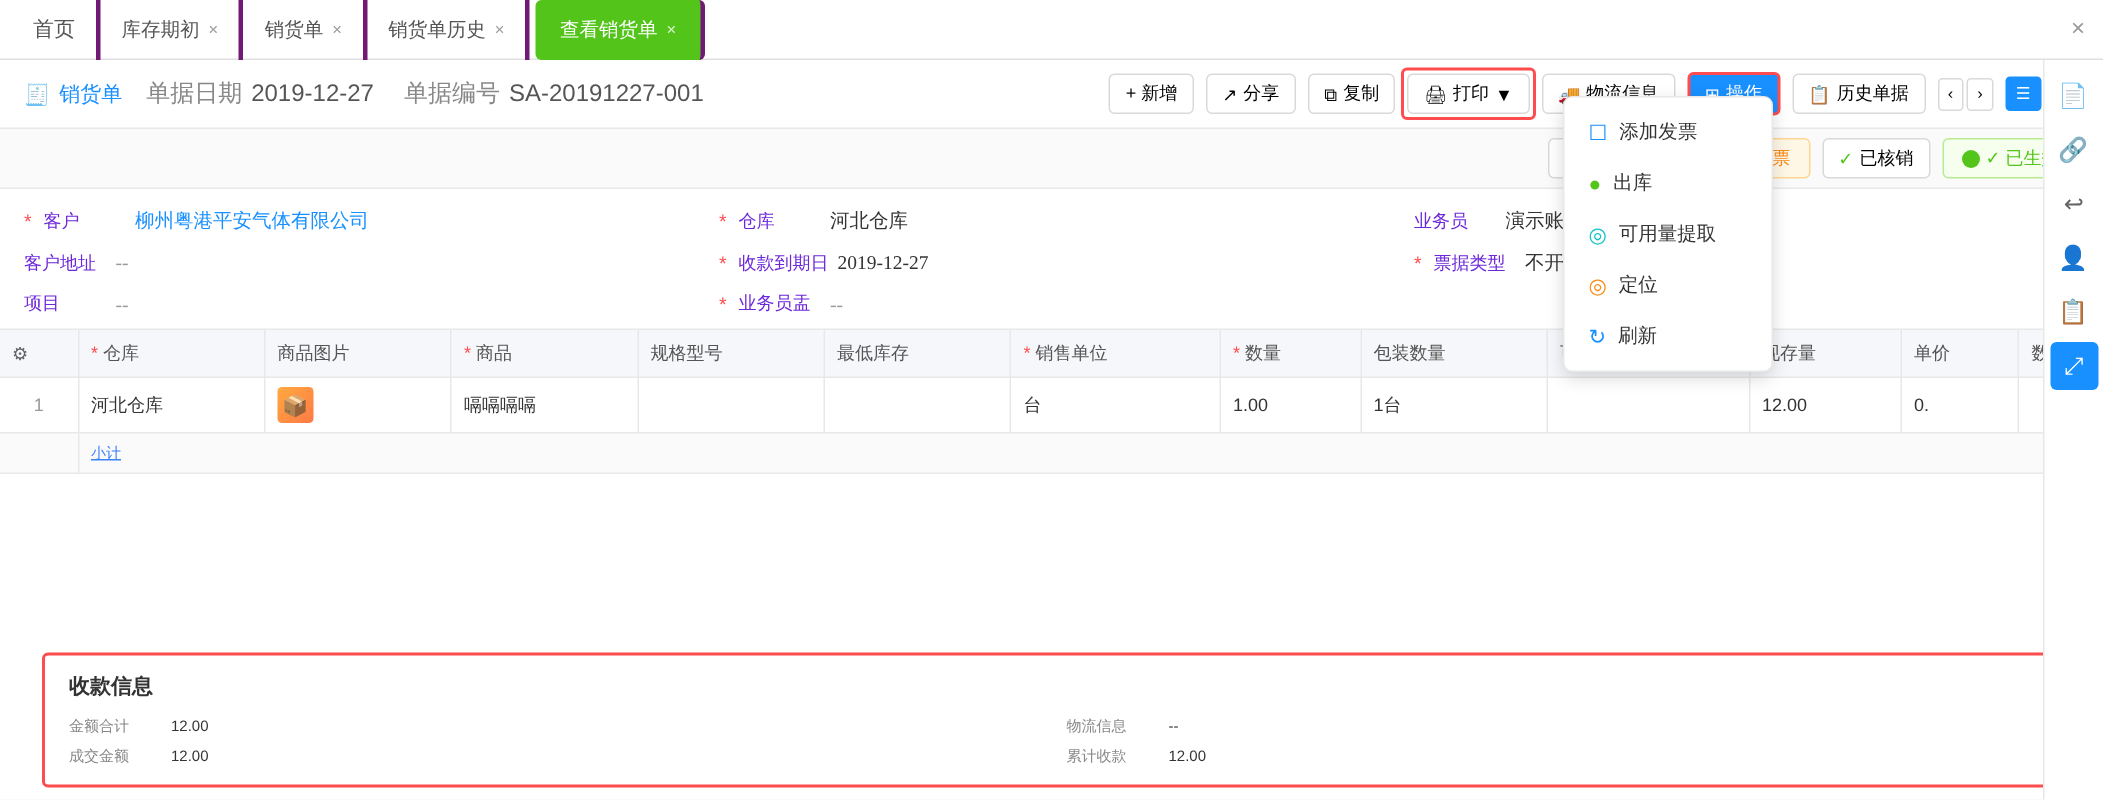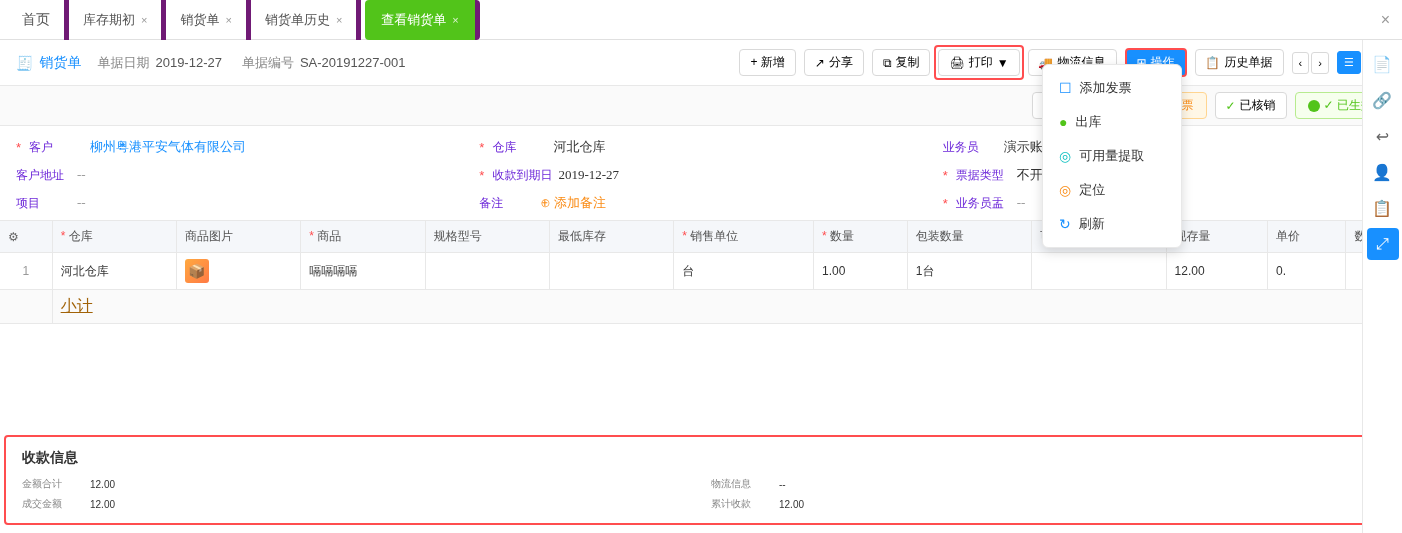--- a/index.html
+++ b/index.html
@@ -6,21 +6,21 @@
     body { font-family: 'Microsoft YaHei', Arial, sans-serif; font-size: 13px; background: #f0f2f5; color: #333; overflow: hidden; }
 
     
     .tab-bar {
       display: flex; align-items: center; background: #fff;
       border-bottom: 1px solid #e0e0e0; padding: 0 8px; height: 40px;
       position: relative;
     }
     .tab-item {
       display: flex; align-items: center; padding: 0 14px; height: 40px;
-      cursor: pointer; font-size: 13px; color: #555; border-right: 5px solid #701a75;
+      cursor: pointer; font-size: 13px; color: #555; border-right: 3px solid #701a75;
       gap: 6px; white-space: nowrap;
     }
     .tab-item .close-icon { color: #999; font-size: 11px; cursor: pointer; }
     .tab-home { font-size: 14px; font-weight: 500; }
     .tab-special {
       background: #52c41a; color: #fff !important; border-radius: 4px;
       margin-left: 4px; padding: 0 16px;
     }
     .tab-special .close-icon { color: rgba(255,255,255,0.8); }
     .tab-bar-close {
@@ -30,21 +30,21 @@
 
     
     .main { background: #fff; height: calc(533px - 40px); display: flex; flex-direction: column; }
 
     
     .doc-header {
       display: flex; align-items: center; padding: 8px 16px; border-bottom: 1px solid #e8e8e8;
       gap: 16px; background: #fff;
     }
     .doc-title { display: flex; align-items: center; gap: 6px; color: #1890ff; font-size: 14px; font-weight: 500; }
-    .doc-meta { display: flex; align-items: center; gap: 20px; flex: 1; font-size: 13px; color: #555; }
+    .doc-meta { display: flex; align-items: center; gap: 20px; flex: 1; font-size: 16px; color: #555; }
     .doc-meta span { display: flex; align-items: center; gap: 6px; }
     .doc-meta label { color: #888; }
     .doc-actions {
       display: flex; align-items: center; gap: 8px; margin-left: auto;
     }
     .btn { 
       display: flex; align-items: center; gap: 4px; padding: 4px 10px;
       border: 1px solid #d9d9d9; border-radius: 4px; cursor: pointer;
       font-size: 12px; background: #fff; white-space: nowrap;
     }
@@ -84,34 +84,34 @@
       background: #f5f7fa; padding: 7px 8px; text-align: left;
       border-right: 1px solid #e8e8e8; border-bottom: 1px solid #e8e8e8;
       white-space: nowrap; color: #555; font-weight: 500;
     }
     thead th .required { color: #ff4d4f; }
     tbody td {
       padding: 6px 8px; border-right: 1px solid #e8e8e8; border-bottom: 1px solid #e8e8e8;
       white-space: nowrap;
     }
     .row-num { color: #999; text-align: center; }
-    .subtotal-row td { background: #fafafa; color: #a16207; font-size: 16px; text-decoration: underline; }
+    .subtotal-row td { background: #fafafa; color: #3b82f6; font-size: 10px; text-decoration: underline; }
     .gear-icon { color: #666; cursor: pointer; }
 
     
     .product-thumb {
       width: 24px; height: 24px; background: linear-gradient(135deg, #ffa940, #ff7a45);
       border-radius: 3px; display: flex; align-items: center; justify-content: center;
       font-size: 14px;
     }
 
     
     .bottom-section {
       padding: 12px 16px; border-top: 2px solid #ff4d4f; border: 2px solid #ff4d4f;
-      margin: 8px 4px; border-radius: 4px;
+      margin: 8px 28px; border-radius: 4px;
     }
     .bottom-title { font-weight: 600; font-size: 14px; margin-bottom: 10px; }
     .bottom-grid { display: grid; grid-template-columns: 1fr 1fr; gap: 6px 20px; }
     .info-row { display: flex; align-items: center; gap: 8px; font-size: 10px; }
     .info-label { color: #888; min-width: 60px; }
     .info-value { color: #333; }
     .info-value.red { color: #ff4d4f; }
     .info-value.date { color: #1890ff; }
 
     
@@ -296,27 +296,20 @@
       <span class="field-value">2019-12-27</span>
     </div>
     <div class="field-row">
       <span class="field-required">*</span>
       <span class="field-label">票据类型</span>
       <span class="field-value">不开票</span>
     </div>
     <div class="field-row">
       <span class="field-label">项目</span>
       <span class="field-value field-dash">--</span>
-    </div>
-    <div class="field-row">
-      <span class="field-label">备注</span>
-      <span class="field-value" style="color:#fa8c16; cursor:pointer;">
-        <span>⊕</span>
-        <span>添加备注</span>
-      </span>
     </div>
     <div class="field-row">
       <span class="field-required">*</span>
       <span class="field-label">业务员盂</span>
       <span class="field-value field-dash">--</span>
     </div>
   </div>
 
   <div class="table-wrapper">
     <table>

